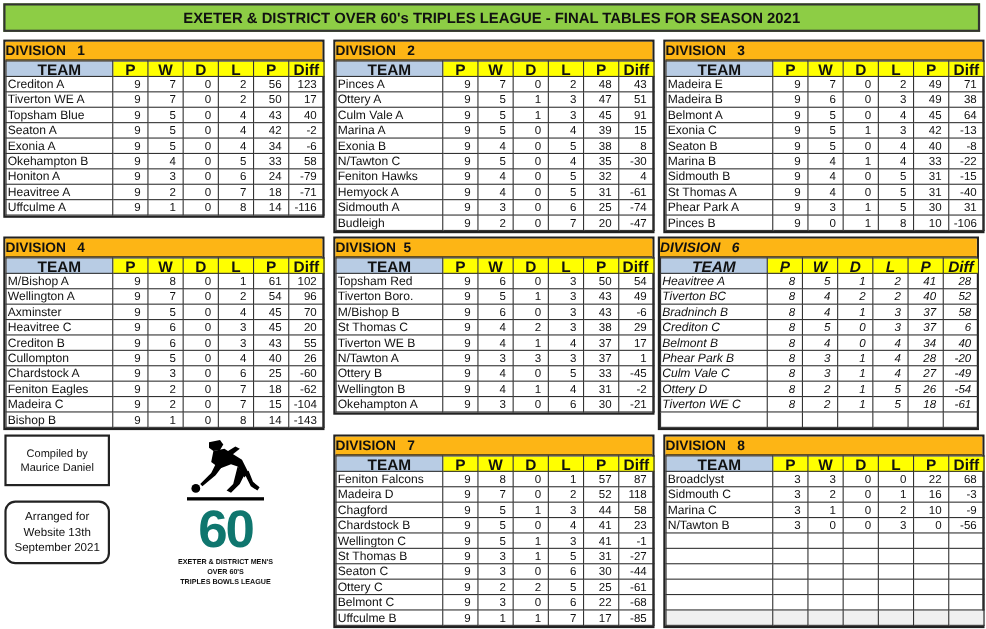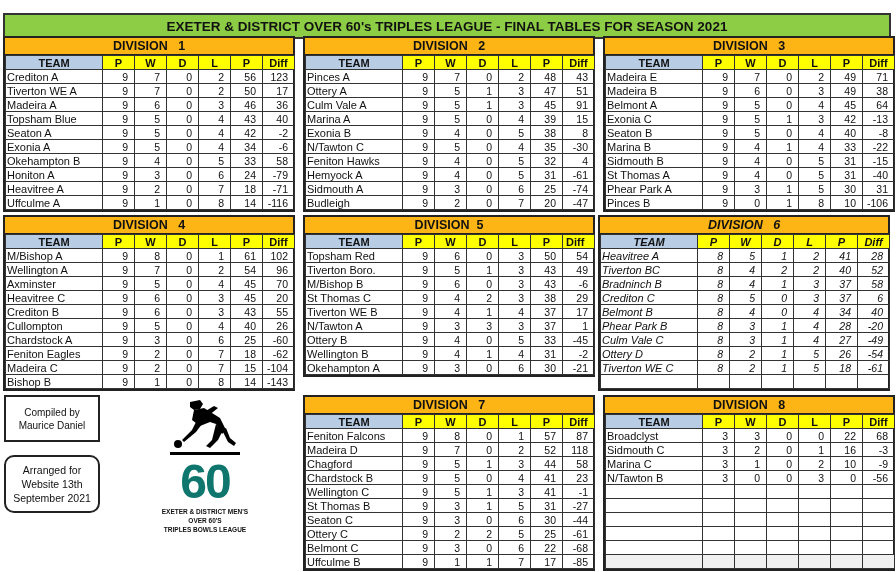--- a/index.html
+++ b/index.html
@@ -3,50 +3,50 @@
   <meta charset="utf-8">
   <style>
     * { box-sizing: border-box; margin: 0; padding: 0; }
     html, body {
       width: 896px; height: 572px; overflow: hidden;
       background: #ffffff;
       font-family: "Liberation Sans", sans-serif;
     }
     .page { position: relative; width: 896px; height: 572px; background: #fff; }
     .title-bar {
-      position: absolute; left: 3px; top: 13px; width: 888px; height: 26px;
+      position: absolute; left: 3px; top: 3px; width: 888px; height: 26px;
       background: #8dcd45;
       border: 2px solid #333;
       display: flex; align-items: center; justify-content: center;
       font-weight: bold; font-size: 13.5px; color: #111;
       letter-spacing: 0px;
     }
     .division {
       position: absolute;
       width: 292px;
       border: 2px solid #222;
       background: #fff;
     }
     .div-header {
       height: 17px; background: #fdb515;
       border-bottom: 1px solid #222;
-      text-align: center; font-weight: bold; font-size: 12.5px; line-height: 16px;
+      font-weight: bold; font-size: 12.5px; line-height: 16px;
       color: #111;
       white-space: pre;
     }
     table { border-collapse: collapse; width: 100%; table-layout: fixed; }
     th, td {
       border: 1px solid #333;
       height: 14px;
       font-size: 10.5px;
       line-height: 12px;
       padding: 0 3px;
       color: #111;
     }
-    th { font-weight: bold; background: #ffff00; text-align: center; font-size: 11px; }
+    th { font-weight: bold; background: #ffff00; text-align: center; font-size: 14px; }
     th.team-col { background: #b8cce4; }
     th.diff-left { text-align: left; }
     td.team { text-align: left; white-space: nowrap; overflow: hidden; font-size: 11px; padding-left: 1px; }
     td.num { text-align: right; padding-right: 6px; }
     col.c-team { width: 97px; }
     col.c-n { width: 32px; }
     tr.empty td { height: 14px; }
     tr.shade td { background: #f0f0f0; }
 
     .info-box {
@@ -113,29 +113,20 @@
           <tr>
             <td class="team">Tiverton WE A</td>
             <td class="num">9</td>
             <td class="num">7</td>
             <td class="num">0</td>
             <td class="num">2</td>
             <td class="num">50</td>
             <td class="num">17</td>
           </tr>
           <tr>
-            <td class="team">Madeira A</td>
-            <td class="num">9</td>
-            <td class="num">6</td>
-            <td class="num">0</td>
-            <td class="num">3</td>
-            <td class="num">46</td>
-            <td class="num">36</td>
-          </tr>
-          <tr>
             <td class="team">Topsham Blue</td>
             <td class="num">9</td>
             <td class="num">5</td>
             <td class="num">0</td>
             <td class="num">4</td>
             <td class="num">43</td>
             <td class="num">40</td>
           </tr>
           <tr>
             <td class="team">Seaton A</td>

